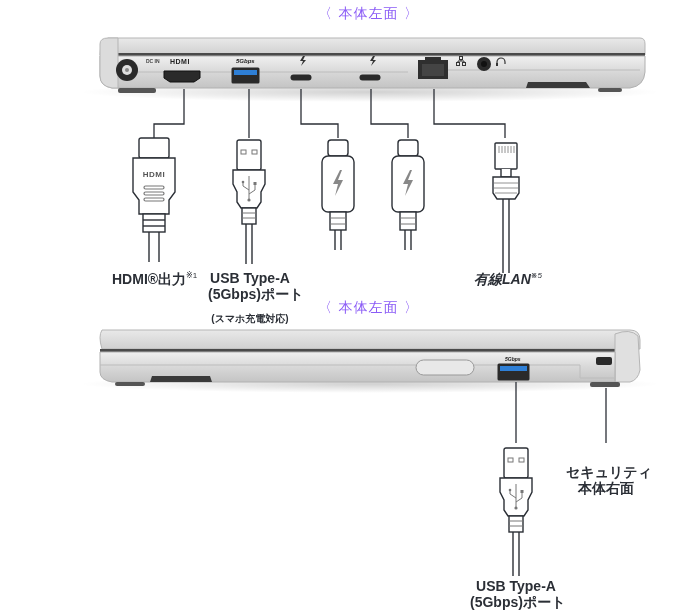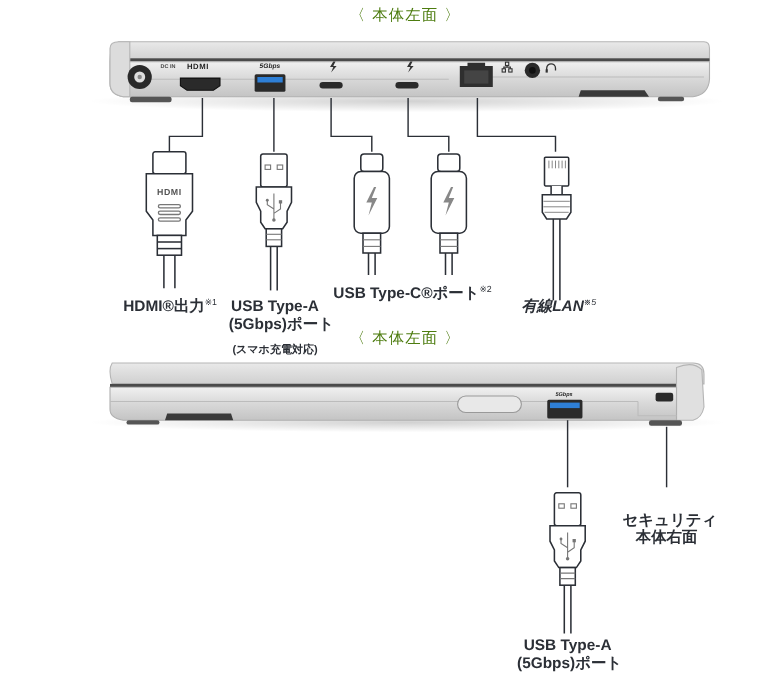--- a/index.html
+++ b/index.html
@@ -1,19 +1,19 @@
 <!DOCTYPE html>
 <html><head>
 <meta charset="utf-8">
 <style>
   * { box-sizing: border-box; margin: 0; padding: 0; }
   html, body { width: 698px; height: 615px; background: #ffffff; overflow: hidden; }
   body { position: relative; font-family: "Liberation Sans", "DejaVu Sans", sans-serif; color: #2b2f36; }
   .abs { position: absolute; }
-  .section-title { position: absolute; font-family: "DejaVu Serif", "Liberation Serif", serif; font-size: 14px; color: #4d7c0f; letter-spacing: 1px; white-space: nowrap; }
+  .section-title { position: absolute; font-family: "DejaVu Serif", "Liberation Serif", serif; font-size: 14px; color: #8b5cf6; letter-spacing: 1px; white-space: nowrap; }
   .label { position: absolute; text-align: center; font-weight: bold; color: #2b2f36; white-space: nowrap; line-height: 1.15; }
   .label .main { font-size: 14px; }
   .label .sub { font-size: 12px; }
   .label .small { font-size: 10px; font-weight: bold; }
   .label sup { font-size: 8px; font-weight: normal; vertical-align: 6px; }
   svg { position: absolute; overflow: visible; }
 </style>
 </head>
 <body>
 
@@ -209,21 +209,20 @@
   <span class="main">HDMI®出力</span><sup>※1</sup>
 </div>
 
 <div class="label" style="left:208px; top:270px; width:84px;">
   <div class="main">USB Type-A</div>
   <div class="main">(5Gbps)ポート</div>
   <div class="small" style="margin-top:11px;">(スマホ充電対応)</div>
 </div>
 
 <div class="label" style="left:300px; top:258px; width:150px;">
-  <div class="main"><span>USB Type-C®ポート</span><sup>※2</sup></div>
 </div>
 
 <div class="label" style="left:474px; top:270px;font-style:italic;">
   <span class="main">有線LAN</span><sup>※5</sup>
 </div>
 
 <div class="section-title" style="left:318px; top:299px;">〈 本体左面 〉</div>
 
 <svg width="698" height="400" style="left:0; top:0;">
   <ellipse cx="370" cy="384" rx="290" ry="9" fill="url(#shadowGrad)"></ellipse>

